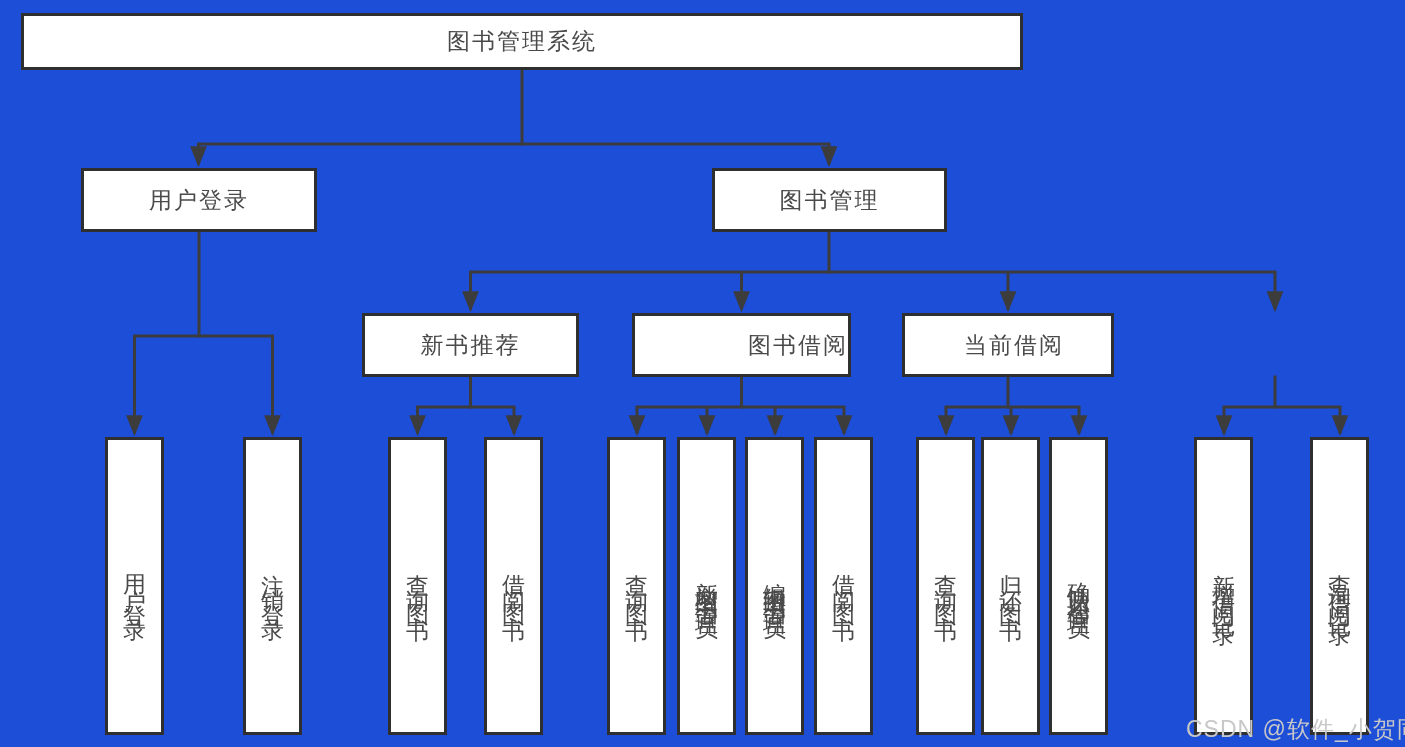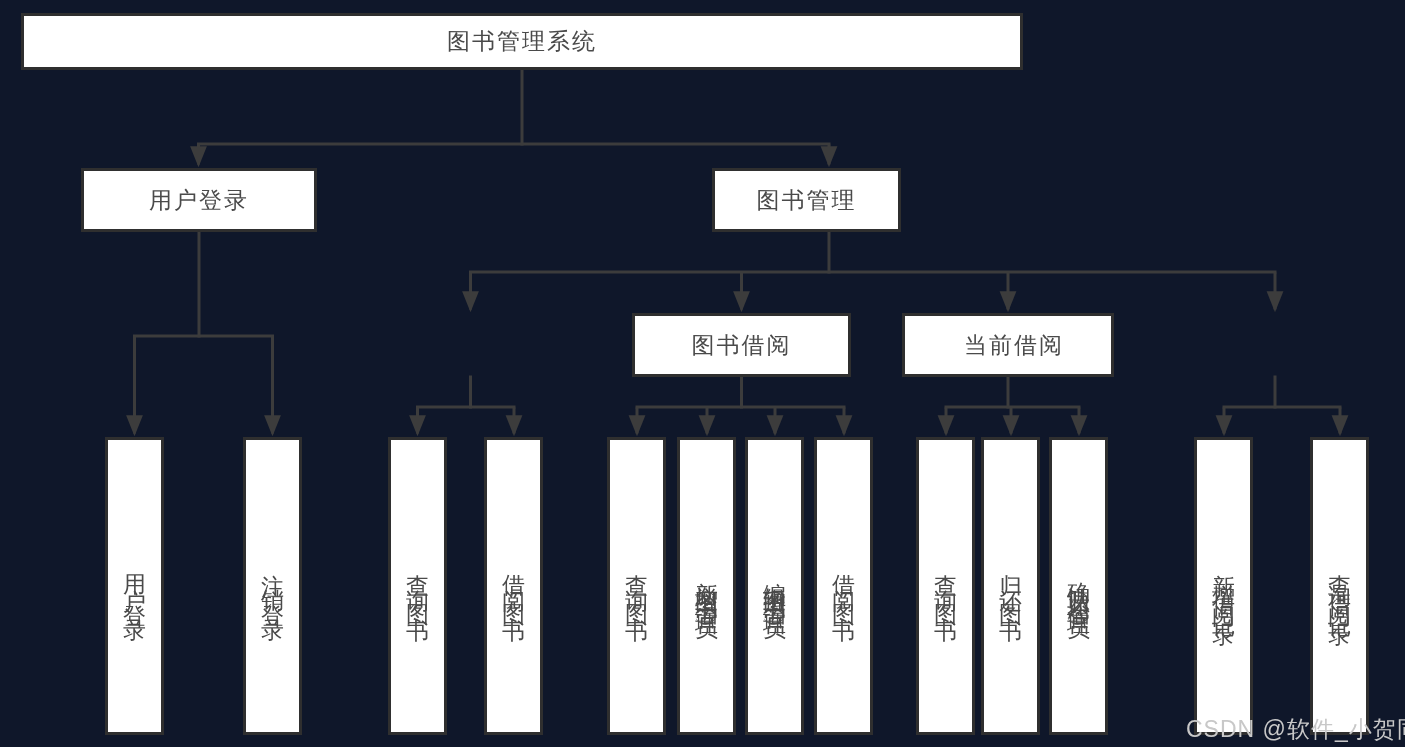--- a/index.html
+++ b/index.html
@@ -1,20 +1,20 @@
 <!DOCTYPE html>
 <html><head>
 <meta charset="utf-8">
 <style>
   html, body { margin: 0; padding: 0; background: #ffffff; }
   .canvas {
     position: relative;
     width: 1405px;
     height: 747px;
-    background: #0f172a;
+    background: #1d4ed8;
     font-family: "Liberation Sans", "DejaVu Sans", sans-serif;
     overflow: hidden;
   }
   svg.wires { position: absolute; left: 0; top: 0; }
   .node {
     position: absolute;
     box-sizing: border-box;
     border: 3px solid #2f2f2f;
     background: #ffffff;
     display: flex;
@@ -99,25 +99,28 @@
     </g>
   </svg>
 
   <div class="node" style="left:21px;top:13px;width:1002px;height:57px;">
     <span>图书管理系统</span>
   </div>
 
   <div class="node" style="left:81px;top:168px;width:236px;height:64px;">
     <span>用户登录</span>
   </div>
-  <div class="node" style="left:712px;top:168px;width:189px;height:64px;">
+  <div class="node" style="left:712px;top:168px;width:235px;height:64px;">
     <span>图书管理</span>
   </div>
 
-  <div class="node" style="left:632px;top:313px;width:219px;height:64px;">
+  <div class="node" style="left:362px;top:313px;width:217px;height:64px;">
+    <span>新书推荐</span>
+  </div>
+  <div class="node" style="left:632px;top:313px;width:219px;height:64px;justify-content:flex-end;">
     <span>图书借阅</span>
   </div>
   <div class="node" style="left:902px;top:313px;width:212px;height:64px;padding-left:12px;">
     <span>当前借阅</span>
   </div>
 
   <div class="node vert sp-wide" style="left:105px;top:437px;width:59px;height:298px;">
     <span>用户登录</span>
   </div>
   <div class="node vert sp-wide" style="left:243px;top:437px;width:59px;height:298px;">

